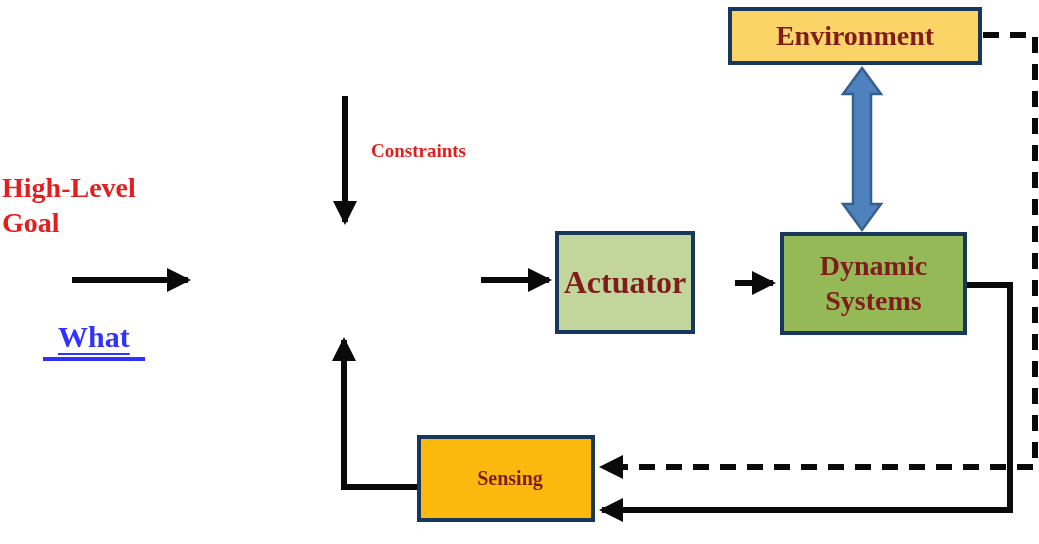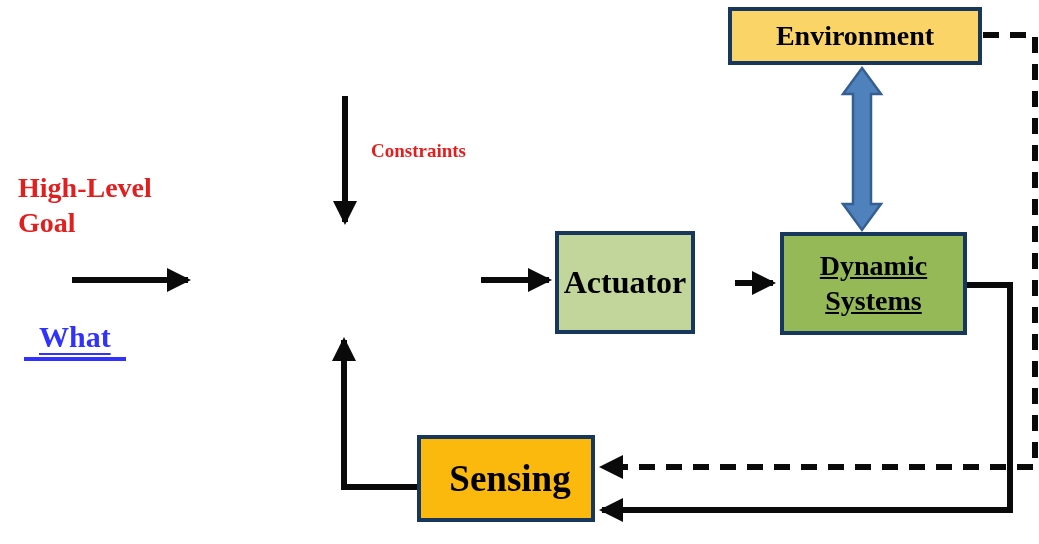--- a/index.html
+++ b/index.html
@@ -39,21 +39,21 @@
     stroke-width: 2.5;
   }
   .node {
     position: absolute;
     box-sizing: border-box;
     display: flex;
     align-items: center;
     justify-content: center;
     text-align: center;
     font-weight: bold;
-    color: #000000;
+    color: #7f1d1d;
     white-space: pre-line;
     line-height: 1.22;
   }
   .navy-box {
     border: 4px solid var(--navy-border, #17375d);
   }
   .node-environment {
     left: 728px; top: 7px; width: 254px; height: 58px;
     background: var(--environment-fill, #fbd468);
     font-size: 28px;
@@ -71,46 +71,45 @@
   }
   .node-actuator {
     left: 555px; top: 231px; width: 140px; height: 103px;
     background: var(--actuator-fill, #c2d69b);
     font-size: 32px;
   }
   .node-dynamic {
     left: 780px; top: 232px; width: 187px; height: 103px;
     background: var(--dynamic-systems-fill, #94b956);
     font-size: 28px;
-    text-decoration: underline;
   }
   .node-sensing {
     left: 417px; top: 435px; width: 178px; height: 87px;
     background: var(--sensing-fill, #fbb90d);
-    font-size: 37px;
+    font-size: 20px;
     padding-left: 8px;
   }
   .annotation {
     position: absolute;
     font-weight: bold;
     white-space: pre-line;
   }
   .annotation-hlg {
-    left: 18px; top: 170px;
+    left: 2px; top: 170px;
     color: var(--red-accent, #e31e1e);
     font-size: 28px;
     line-height: 1.25;
   }
   .annotation-constraints {
     left: 371px; top: 140px;
     color: var(--red-accent, #e31e1e);
     font-size: 19px;
   }
   .annotation-what {
-    left: 24px; top: 320px;
+    left: 43px; top: 320px;
     color: var(--blue-text, #3232ff);
     font-size: 30px;
     padding: 0 15px 3px 15px;
     border-bottom: 4px solid var(--blue-text, #3232ff);
     text-decoration: underline;
     text-decoration-thickness: 2px;
     text-underline-offset: 6px;
   }
 </style>
 </head>

